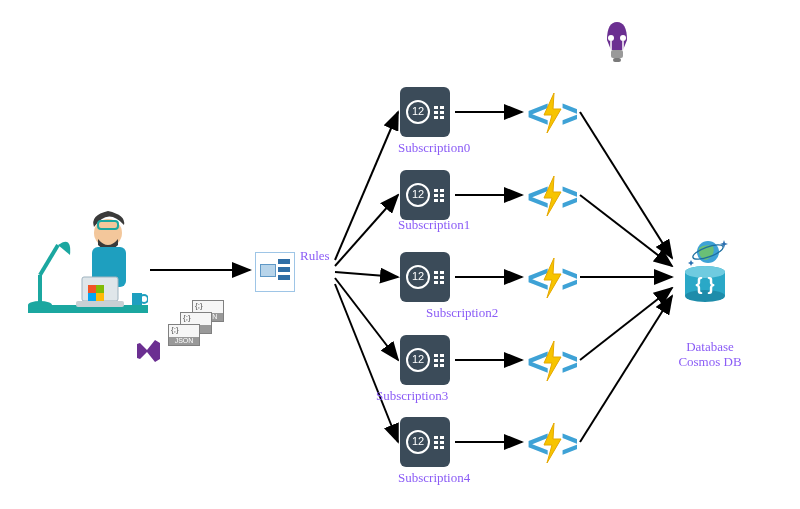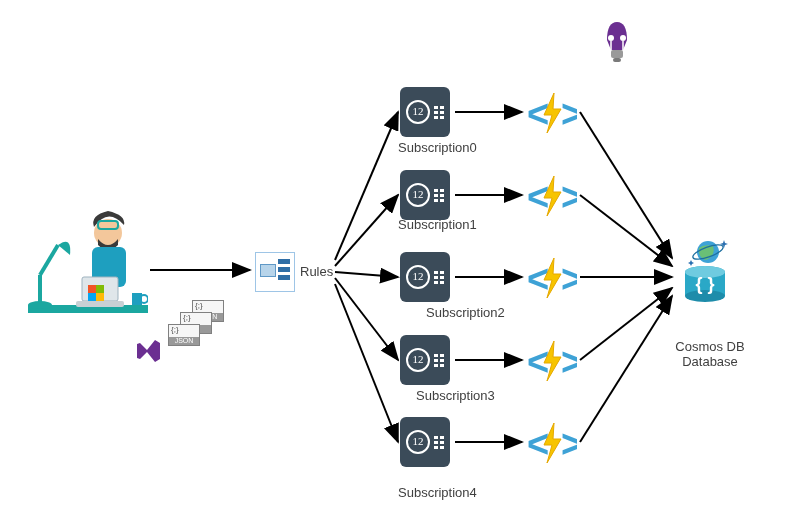--- a/index.html
+++ b/index.html
@@ -6,21 +6,21 @@
     margin: 0; padding: 0;
     width: 800px; height: 509px;
     background: #fff;
     font-family: "Segoe UI", Arial, sans-serif;
     font-size: 13px;
     color: #222;
     overflow: hidden;
   }
   .canvas { position: relative; width: 800px; height: 509px; }
   .abs { position: absolute; }
-  .label { color: #404040; }
+  .label { color: #8b5cf6; font-family: Liberation Serif, serif; }
   
   svg.arrows { position: absolute; left: 0; top: 0; width: 800px; height: 509px; pointer-events: none; }
   
   .sb-topic {
     width: 40px; height: 40px;
     background: #fff;
     border: 1px solid #9ec5e6;
     box-sizing: border-box;
     position: absolute;
   }
@@ -47,21 +47,20 @@
     gap: 4px;
   }
   .sub-icon .clock {
     width: 20px; height: 20px;
     border-radius: 50%;
     border: 2px solid #fff;
     background: #3b4b59;
     color: #fff;
     font-size: 11px; line-height: 18px;
     text-align: center;
-    font-family: Liberation Serif, serif;
   }
   .sub-icon .grid {
     display: grid;
     grid-template-columns: repeat(2, 4px);
     grid-template-rows: repeat(3, 3px);
     gap: 2px;
   }
   .sub-icon .grid i { background: #fff; width: 4px; height: 3px; display: block; }
   
   .fn-icon { width: 50px; height: 50px; position: absolute; }
@@ -160,21 +159,21 @@
     </div>
   </div>
 
   <div class="vs abs" style="left:135px; top:338px;">
     <svg viewBox="0 0 26 26" width="26" height="26">
       <path d="M2 20 L2 6 L5 5 L12 12 L20 2 L25 5 L25 21 L20 24 L12 14 L5 21 Z" fill="#6b2f91"></path>
     </svg>
   </div>
 
   <div class="sb-topic abs" style="left:255px; top:252px;"></div>
-  <div class="label abs" style="left:300px; top:264px;">Rules</div>
+  <div class="label abs" style="left:300px; top:248px;">Rules</div>
 
   <div class="sub-icon abs" style="left:400px; top:87px;">
     <div class="clock">12</div>
     <div class="grid">
         <i></i>
         <i></i>
         <i></i>
         <i></i>
         <i></i>
         <i></i>
@@ -212,34 +211,34 @@
     <div class="clock">12</div>
     <div class="grid">
         <i></i>
         <i></i>
         <i></i>
         <i></i>
         <i></i>
         <i></i>
       </div>
   </div>
-  <div class="label abs" style="left:416px; top:388px;">Subscription3</div>
+  <div class="label abs" style="left:376px; top:388px;">Subscription3</div>
 
   <div class="sub-icon abs" style="left:400px; top:417px;">
     <div class="clock">12</div>
     <div class="grid">
         <i></i>
         <i></i>
         <i></i>
         <i></i>
         <i></i>
         <i></i>
       </div>
   </div>
-  <div class="label abs" style="left:398px; top:470px;margin-top:15px;">Subscription4</div>
+  <div class="label abs" style="left:398px; top:470px;">Subscription4</div>
 
   <div class="fn-icon abs" style="left:527px; top:87px;">
     <svg viewBox="0 0 50 50">
       <text x="0" y="40" font-size="38" fill="#3ea2d6" font-weight="bold">&lt;</text>
       <text x="34" y="40" font-size="38" fill="#3ea2d6" font-weight="bold">&gt;</text>
       <path d="M27 6 L17 28 L25 28 L20 46 L34 22 L26 22 Z" fill="#f7c400" stroke="#e5a800"></path>
     </svg>
   </div>
   <div class="fn-icon abs" style="left:527px; top:170px;">
     <svg viewBox="0 0 50 50">
@@ -293,17 +292,17 @@
 
       <circle cx="28" cy="14" r="11" fill="#3ea2d6"></circle>
       <path d="M19 10 Q24 6 33 8 Q36 18 26 22 Q18 20 19 10 Z" fill="#6fc36b" opacity="0.9"></path>
       <ellipse cx="28" cy="14" rx="16" ry="5" fill="none" stroke="#1e6fa0" stroke-width="1.3" transform="rotate(-20 28 14)"></ellipse>
 
       <path d="M44 2 L45 5 L48 6 L45 7 L44 10 L43 7 L40 6 L43 5 Z" fill="#2a6fb0"></path>
       <path d="M11 22 L12 24 L14 25 L12 26 L11 28 L10 26 L8 25 L10 24 Z" fill="#2a6fb0"></path>
     </svg>
   </div>
   <div class="label cosmos-text abs" style="left:640px; top:340px; width:140px;">
+    <div>Database</div>
     <div>Cosmos DB</div>
-    <div>Database</div>
   </div>
 
 </div>
 
 </body></html>

